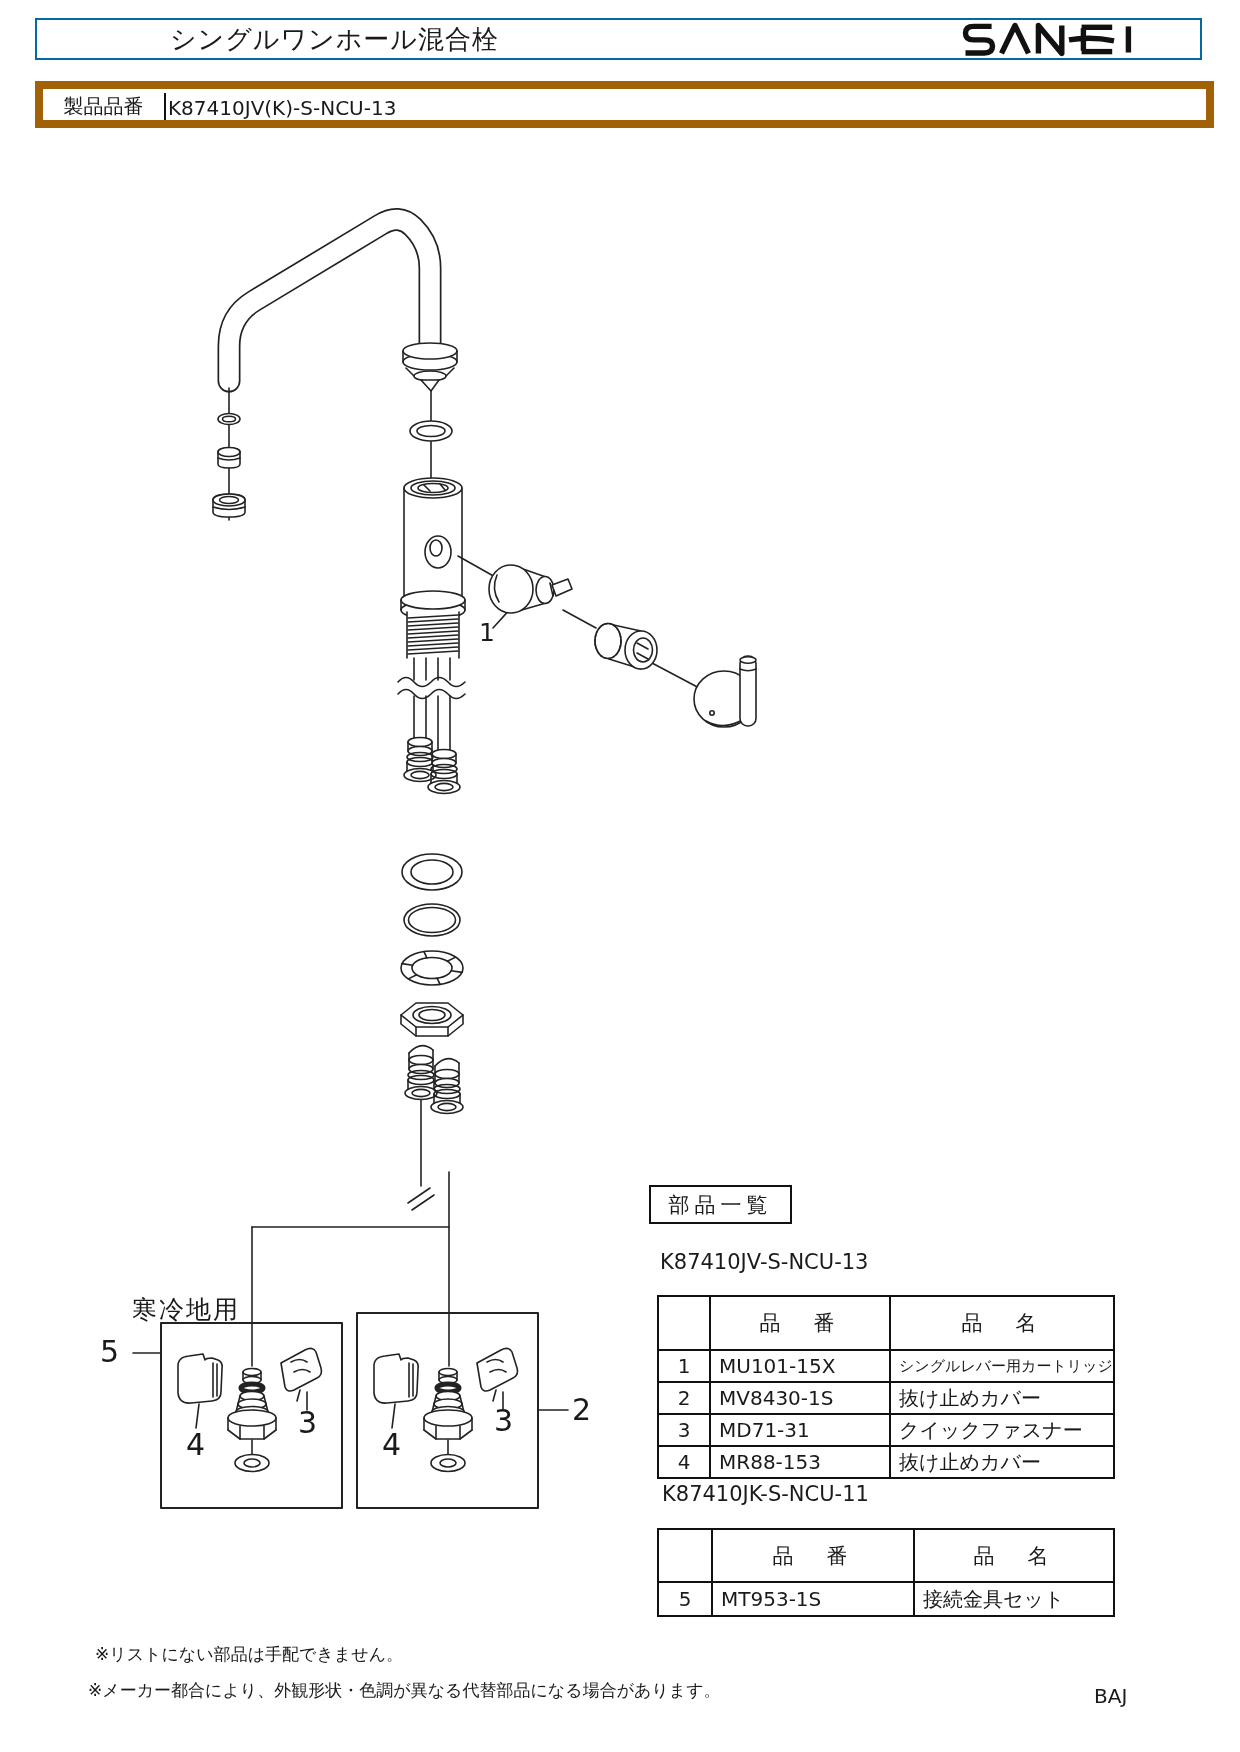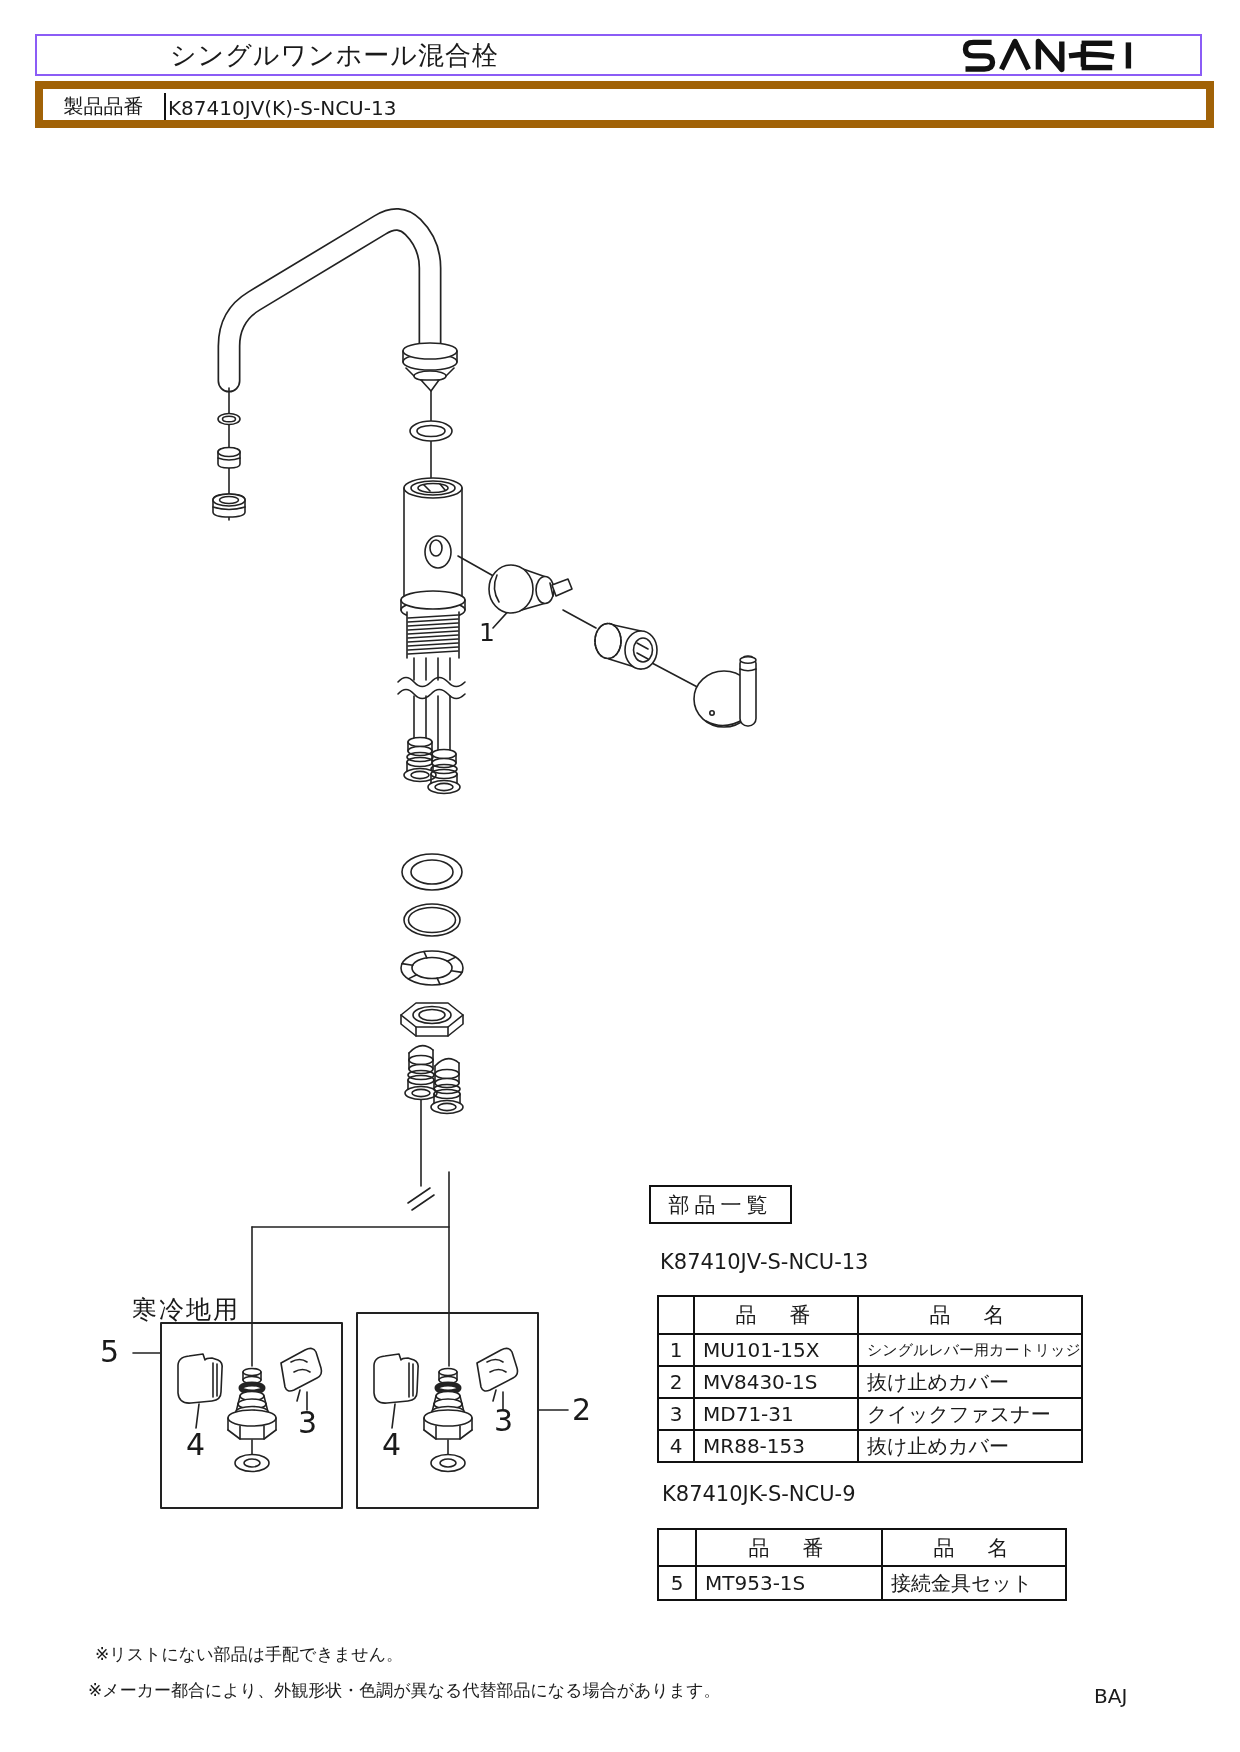--- a/index.html
+++ b/index.html
@@ -1,20 +1,20 @@
 <!DOCTYPE html>
 <html><head>
 <meta charset="utf-8">
 <style>
   html,body{margin:0;padding:0;background:#fff}
   body{width:1240px;height:1752px;position:relative;overflow:hidden;
        font-family:"DejaVu Sans","Liberation Sans",sans-serif;color:#1a1a1a}
   .abs{position:absolute}
   
-  .titlebar{left:35px;top:34px;width:1163px;height:38px;border:2px solid #8b5cf6;
+  .titlebar{left:35px;top:18px;width:1163px;height:38px;border:2px solid #0369a1;
             display:flex;align-items:center;z-index:3;background:#fff}
   .titlebar .ttl{margin-left:133px;font-size:26px;letter-spacing:1px}
   .titlebar .logo{margin-left:auto;margin-right:30px}
   .prodrow{left:35px;top:81px;width:1163px;height:31px;border:8px solid #a16207;
            display:flex;align-items:flex-end;z-index:3;background:#fff}
   .prodrow .plabel{width:121px;border-right:2px solid #111;display:flex;
                    align-items:center;justify-content:center;font-size:20px}
   .prodrow .pval{display:flex;align-items:center;padding-left:2px;font-size:20px}
   
   .callout{font-size:30px;z-index:4;line-height:1}
@@ -22,21 +22,21 @@
   .coldlbl{font-size:25px;letter-spacing:2px;z-index:4}
   
   .plbox{left:649px;top:1185px;width:139px;height:35px;border:2px solid #111;
          display:flex;align-items:center;justify-content:center;
          font-size:21px;letter-spacing:5px;z-index:4;background:#fff}
   .model{font-size:21px;z-index:4}
   table.parts{border-collapse:collapse;position:absolute;z-index:4;background:#fff}
   table.parts td{border:2px solid #111;padding:0 0 0 8px;font-size:20px;
                  overflow:hidden;white-space:nowrap}
   table.parts td.no{text-align:center;padding:0}
-  table.parts tr.hdr td{text-align:center;padding:0;font-size:21px;letter-spacing:6px}
+  table.parts tr.hdr td{text-align:center;padding:8px;font-size:21px;letter-spacing:6px}
   table.t1 td{height:30px}
   table.t1 tr.hdr td{height:36px}
   table.t1 tr:nth-child(2) td.nm{font-size:15px}
   table.t2 td{height:32px}
   table.t2 tr.hdr td{height:35px}
   td.nm{font-size:21px}
   
   .note{font-size:17px;z-index:4}
   .doccode{font-size:20px;z-index:4}
   
@@ -327,21 +327,21 @@
     <td class="nm">クイックファスナー</td>
   </tr>
   <tr>
     <td class="no">4</td>
     <td>MR88-153</td>
     <td class="nm">抜け止めカバー</td>
   </tr>
 </tbody>
   </table>
 
-<span class="abs model" style="left:662px;top:1482px">K87410JK-S-NCU-9</span>
+<span class="abs model" style="left:662px;top:1482px">K87410JK-S-NCU-11</span>
 
 <table class="parts t2" style="left:657px;top:1528px">
   <tbody>
       <tr class="hdr">
     <td class="no" style="width:36px"></td>
     <td style="width:184px">品　番</td>
     <td style="width:182px">品　名</td>
   </tr>
   <tr>
     <td class="no">5</td>

